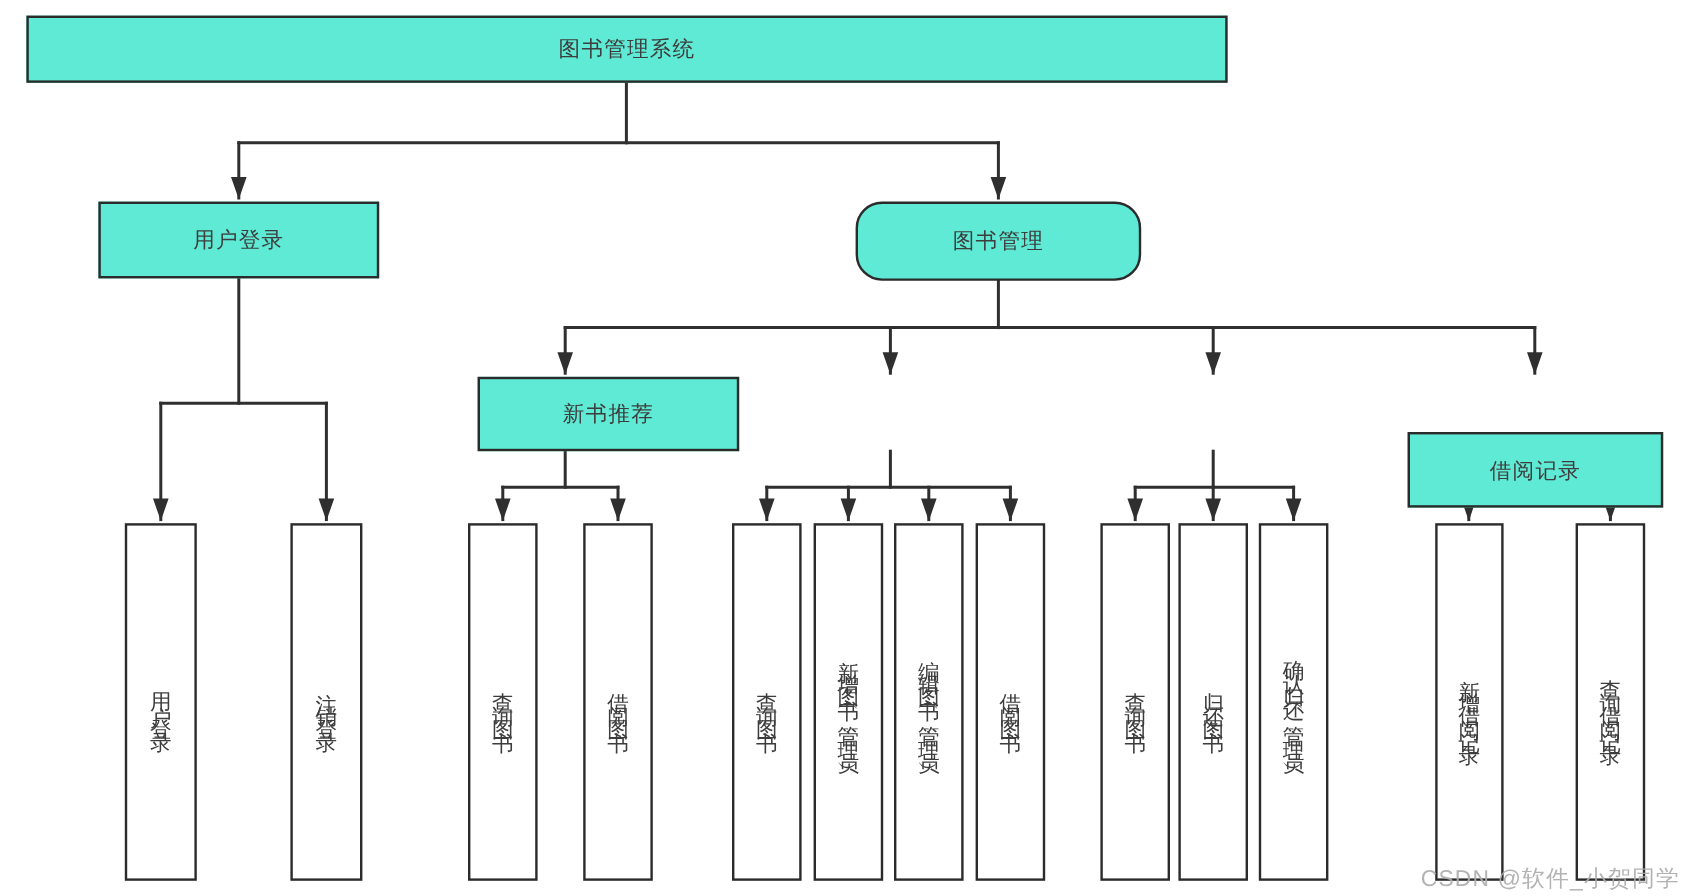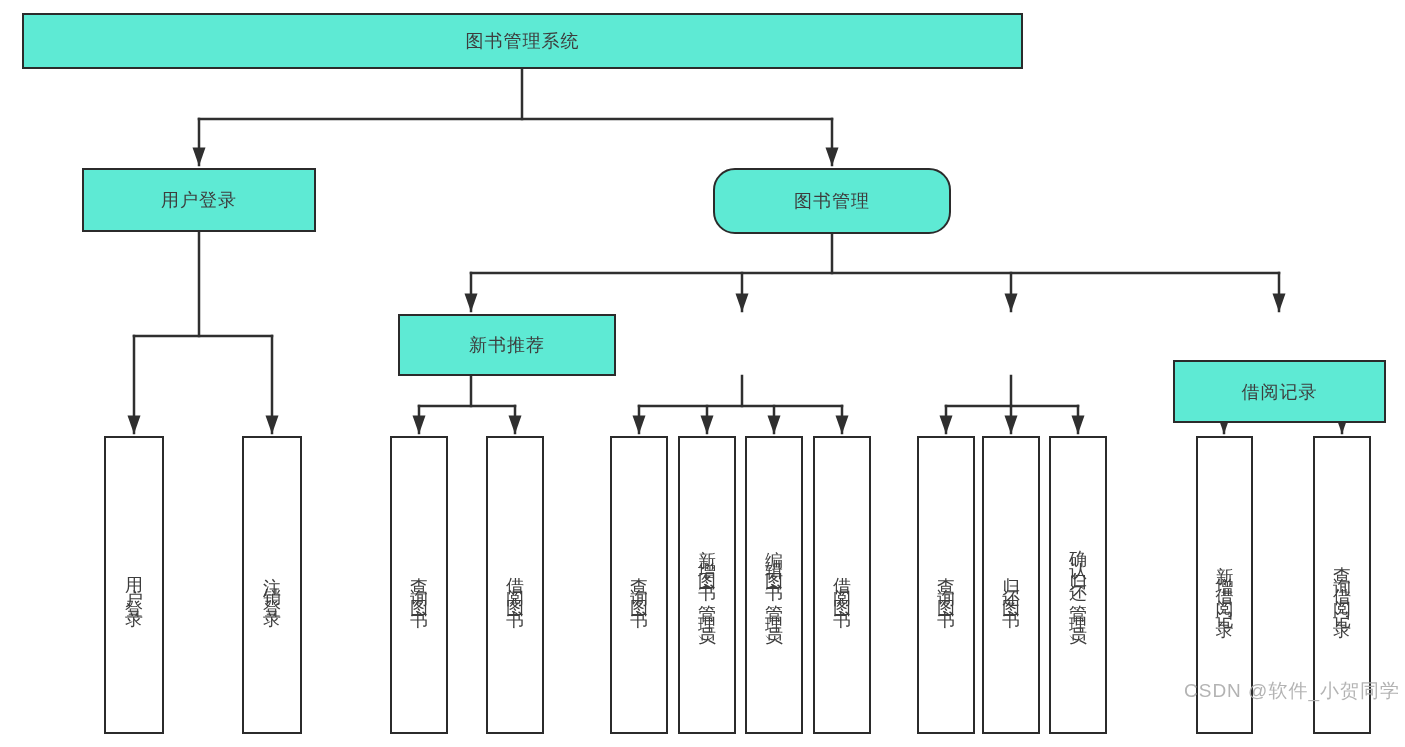--- a/index.html
+++ b/index.html
@@ -53,21 +53,21 @@
   .vbox .vtext {
     writing-mode: vertical-rl;
     text-orientation: upright;
     letter-spacing: 11px;
     line-height: 1;
     white-space: nowrap;
   }
   #watermark {
     position: absolute;
     left: 1184px;
-    top: 678px;
+    top: 719px;
     font-size: 19px;
     color: rgba(173, 173, 173, 0.92);
     letter-spacing: 1px;
     white-space: nowrap;
     z-index: 5;
   }
 </style>
 </head>
 <body>
 

